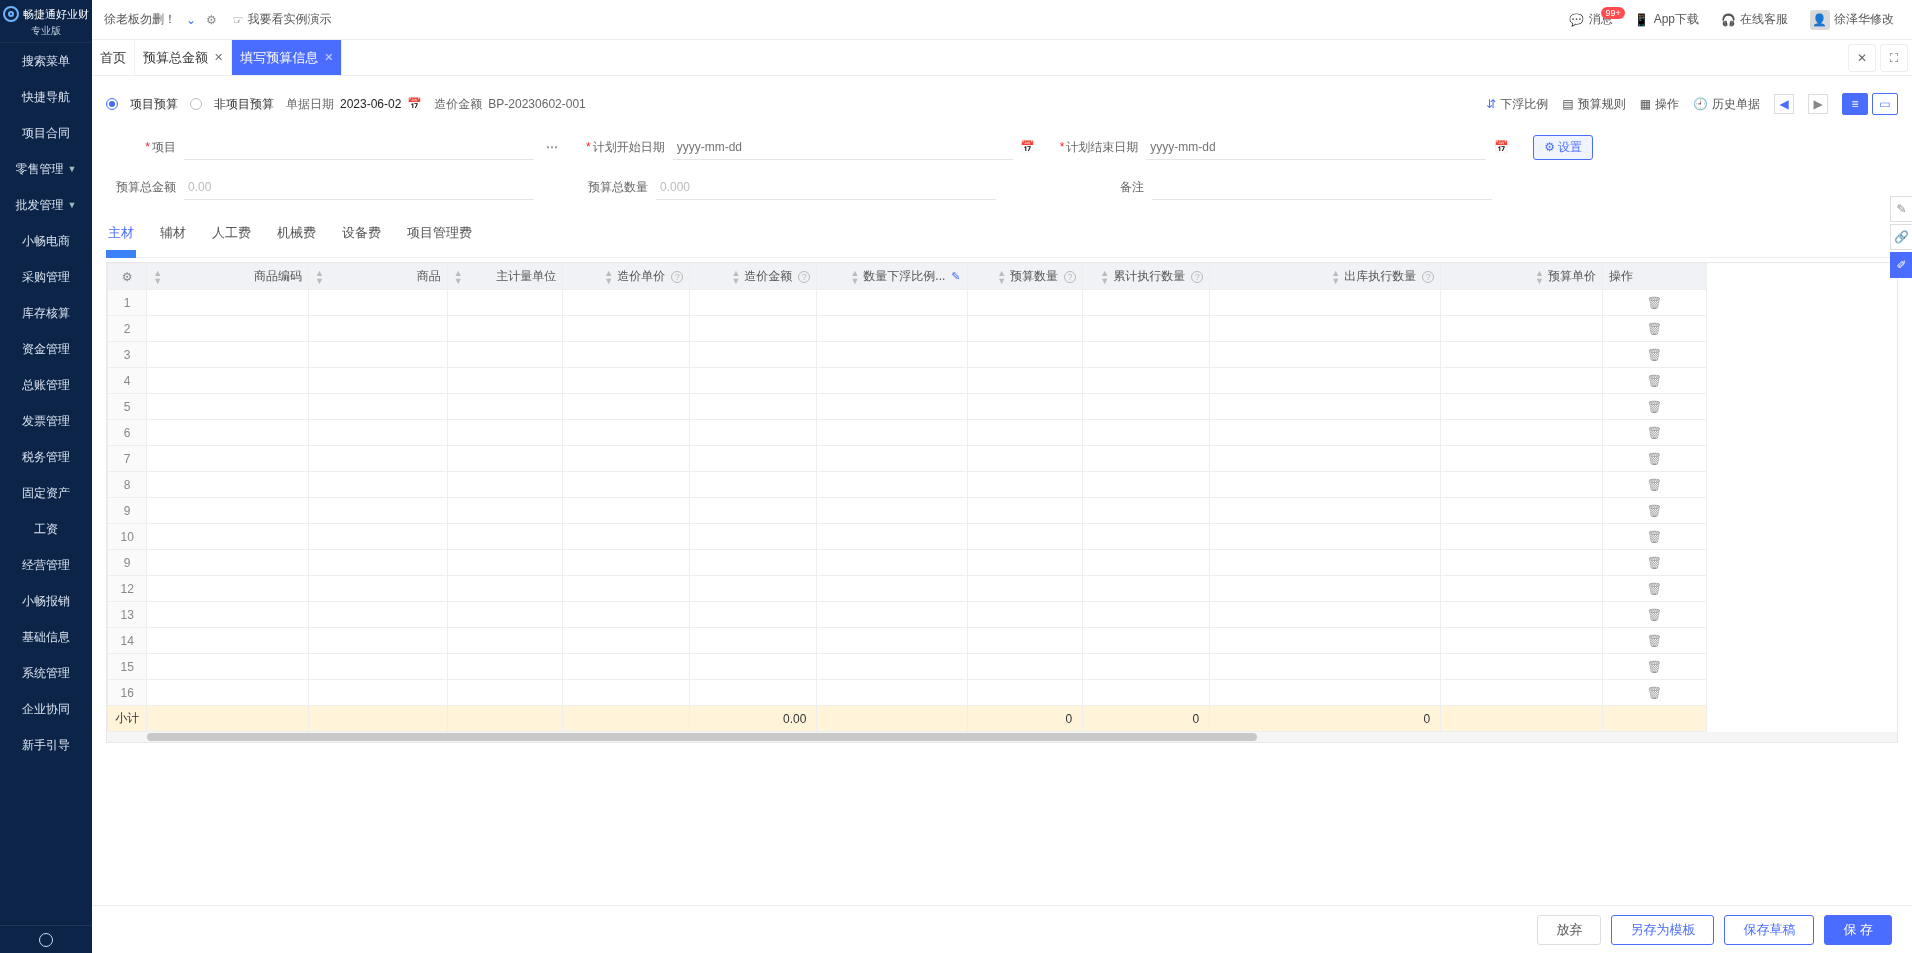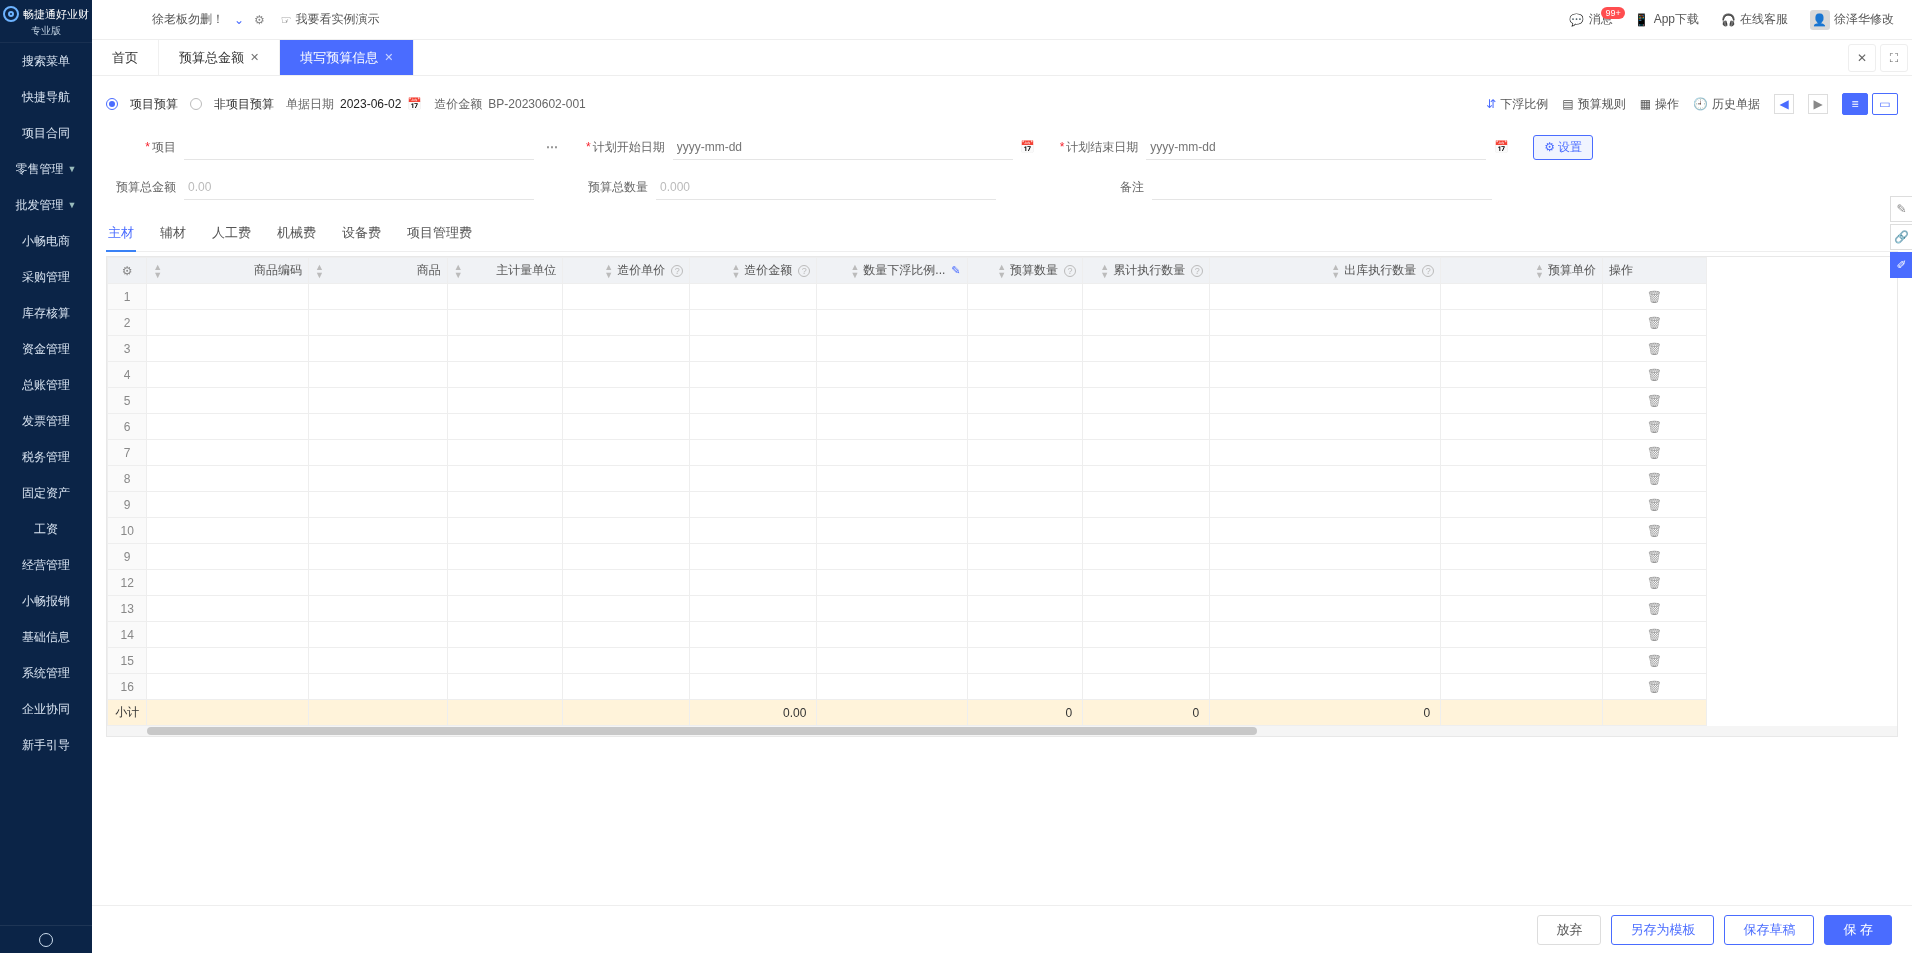--- a/index.html
+++ b/index.html
@@ -19,32 +19,32 @@
 .caret-down { font-size:9px; color:#9bb;}
 .side-bottom { height:28px; display:flex; align-items:center; justify-content:center; border-top:1px solid rgba(255,255,255,0.08);}
 .gear { width:14px;height:14px;border:1.5px solid #cde;border-radius:50%;position:relative;}
 .gear::before{content:"";position:absolute;inset:3px;background:#0b2447;border-radius:50%;}
 
 
 .main { flex:1; display:flex; flex-direction:column; position:relative;}
 
 
 .topbar { height:40px; border-bottom:1px solid #eee; display:flex; align-items:center; padding:0 12px; gap:10px;}
-.org-name { color:#555; font-size:12px;margin-left:48px;}
+.org-name { color:#555; font-size:12px;}
 .chev { color:#4a6cff; font-size:12px; cursor:pointer;}
 .gear2 { color:#888; cursor:pointer;}
 .demo-link { display:flex; align-items:center; gap:4px; color:#555; cursor:pointer; margin-left:6px;}
 .spacer { flex:1; }
 .top-action { display:flex; align-items:center; gap:4px; color:#555; cursor:pointer; padding:0 6px; position:relative;}
 .badge { position:absolute; top:-4px; right:-6px; background:#ff4d4f; color:#fff; font-size:9px; padding:1px 4px; border-radius:8px;}
 .avatar { width:20px; height:20px; background:#d9d9d9; border-radius:3px; display:inline-flex; align-items:center; justify-content:center; color:#fff;}
 
 
 .tabbar { height:36px; border-bottom:1px solid #eee; display:flex; align-items:stretch; position:relative;}
-.tab { padding:0 20px; display:flex; align-items:center; gap:6px; cursor:pointer; border-right:1px solid #f0f0f0; font-size:13px; color:#333;}
+.tab { padding:0 8px; display:flex; align-items:center; gap:6px; cursor:pointer; border-right:1px solid #f0f0f0; font-size:13px; color:#333;}
 .tab.active { background:#4a6cff; color:#fff;}
 .tab-close { font-size:11px; opacity:.7; cursor:pointer;}
 .tabbar-right { margin-left:auto; display:flex; align-items:center; padding-right:4px; gap:4px;}
 .tabbar-btn { width:28px; height:28px; border:1px solid #eee; border-radius:3px; display:flex; align-items:center; justify-content:center; cursor:pointer; color:#666;}
 
 
 .content { flex:1; overflow:auto; padding:10px 14px 0; position:relative;}
 
 
 .toolbar { display:flex; align-items:center; gap:12px; height:36px; margin-bottom:8px;}
@@ -70,21 +70,21 @@
 .form-input { border:none; border-bottom:1px solid #e5e5e5; height:26px; padding:0 4px; font-size:12px; color:#333; background:transparent;}
 .form-input.w-lg { width:350px;}
 .form-input.w-md { width:340px;}
 .more-dots { color:#888; cursor:pointer; padding:0 4px; font-weight:bold;}
 .setting-btn { border:1px solid #4a6cff; color:#4a6cff; background:#f0f4ff; padding:3px 10px; border-radius:3px; cursor:pointer; display:flex; align-items:center; gap:3px;}
 .readonly-val { color:#bbb;}
 
 
 .subtabs { display:flex; gap:22px; border-bottom:1px solid #eee; margin-top:6px;}
 .subtab { padding:8px 2px; cursor:pointer; color:#555; font-size:13px;}
-.subtab.active { color:#4a6cff; border-bottom:2px solid #3b82f6; margin-bottom:-1px;}
+.subtab.active { color:#4a6cff; border-bottom:8px solid #3b82f6; margin-bottom:-1px;}
 
 
 .table-wrap { border:1px solid #e8e8e8; margin-top:4px; position:relative; overflow:hidden;}
 .table-scroll { overflow-x:auto; overflow-y:hidden;}
 table { border-collapse:collapse; width:1600px; table-layout:fixed;}
 th, td { border:1px solid #eee; height:26px; padding:0 6px; font-size:12px;}
 thead th { background:#f0f2f5; color:#555; font-weight:500; position:relative;}
 .th-inner { display:flex; align-items:center; justify-content:space-between; gap:4px;}
 .th-inner.right { justify-content:flex-end;}
 .sort-icon { color:#bbb; font-size:9px; line-height:8px; display:flex; flex-direction:column;}

